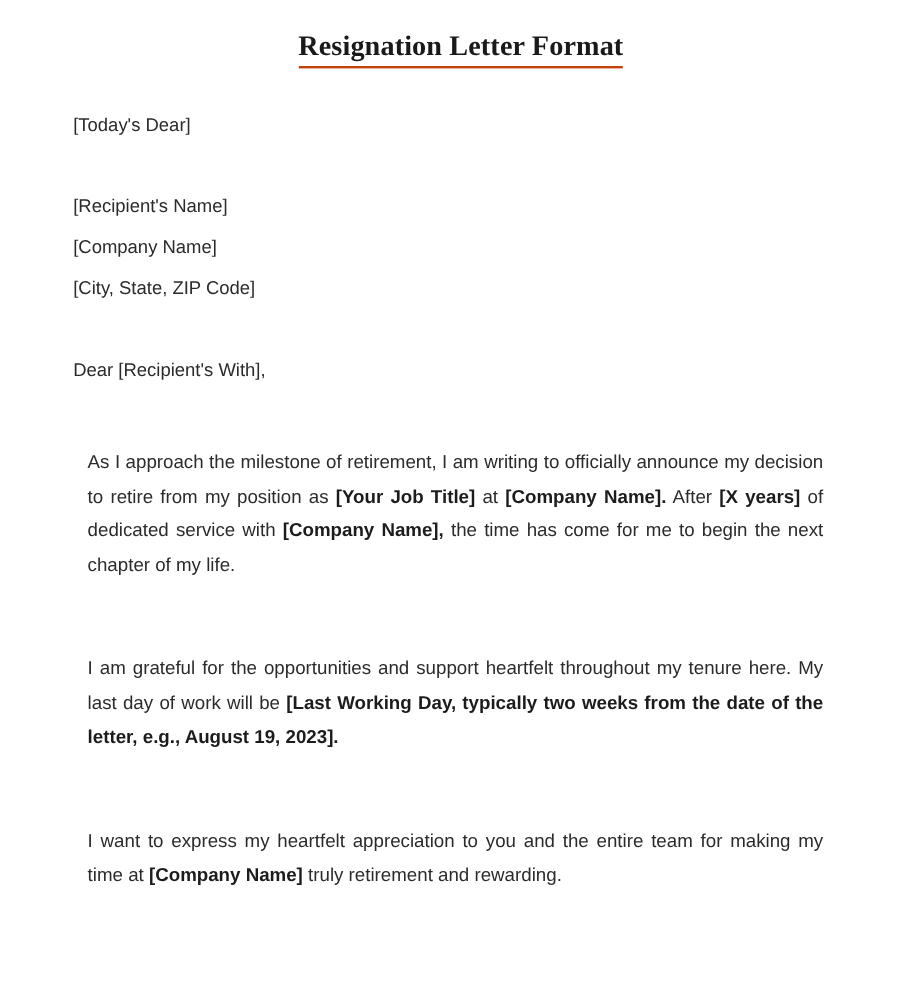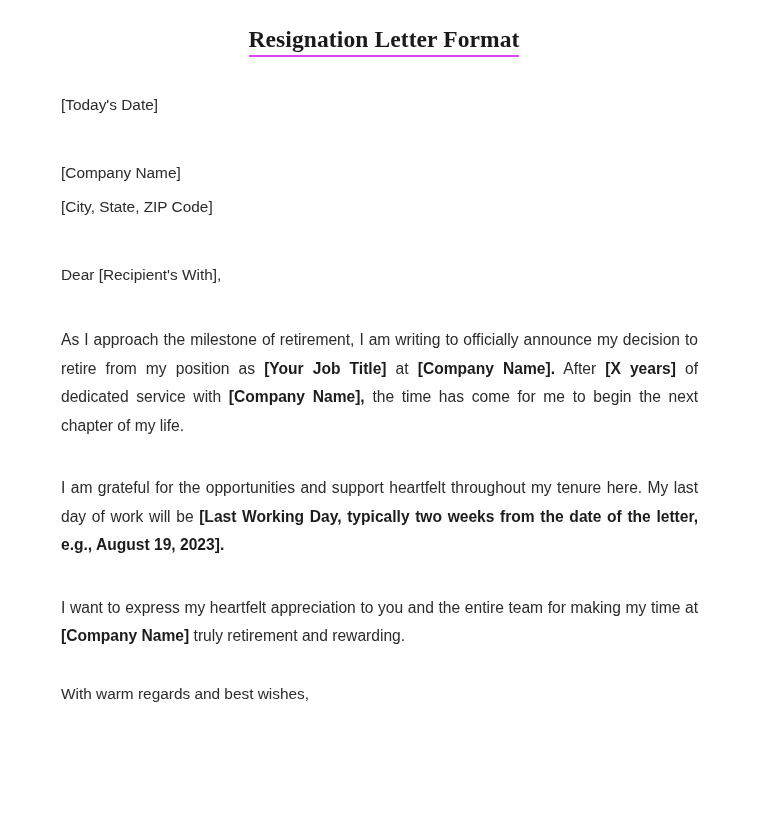--- a/index.html
+++ b/index.html
@@ -34,21 +34,21 @@
     text-align: center;
     font-family: "Liberation Serif", "DejaVu Serif", serif;
     font-weight: bold;
     font-size: 23.5px;
     line-height: 28px;
     letter-spacing: 0.1px;
     color: #1a1a1a;
   }
   .doc-title .title-text {
     display: inline-block;
-    border-bottom: 2px solid #d946ef;
+    border-bottom: 2px solid #c2410c;
     padding-bottom: 2px;
   }
 
   
   .letter-body {
     position: absolute;
     left: 61px;
     top: 88px;
     width: 637px;
   }
@@ -62,21 +62,21 @@
 
   .block-gap-lg { height: 34px; }
   .block-gap-md { height: 26px; }
 
   .para {
     font-size: 15.6px;
     line-height: 28.5px;
     text-align: justify;
     text-justify: inter-word;
     color: #2b2b2b;
-    margin: 0;
+    margin: 12px;
   }
   .para b,
   .para strong {
     font-weight: bold;
     color: #1c1c1c;
   }
 
   .closing-line {
     font-size: 15.4px;
     line-height: 34px;
@@ -88,42 +88,42 @@
 <body>
 
 <div class="page">
 
   <div class="doc-title">
     <span class="title-text">Resignation Letter Format</span>
   </div>
 
   <div class="letter-body">
 
-    <div class="line">[Today's Date]</div>
+    <div class="line">[Today's Dear]</div>
 
     <div class="block-gap-lg"></div>
 
     <div>
+      <div class="line">[Recipient's Name]</div>
       <div class="line">[Company Name]</div>
       <div class="line">[City, State, ZIP Code]</div>
     </div>
 
     <div class="block-gap-lg"></div>
 
     <div class="line">Dear [Recipient's With],</div>
 
     <div class="block-gap-lg"></div>
 
     <div id="paragraphs-container">
         <p class="para"><span>As I approach the milestone of retirement, I am writing to officially announce my decision to retire from my position as </span><b>[Your Job Title]</b><span> at </span><b>[Company Name].</b><span> After </span><b>[X years]</b><span> of dedicated service with </span><b>[Company Name],</b><span> the time has come for me to begin the next chapter of my life.</span></p>
         <div class="block-gap-lg"></div>
         <p class="para"><span>I am grateful for the opportunities and support heartfelt throughout my tenure here. My last day of work will be </span><b>[Last Working Day, typically two weeks from the date of the letter, e.g., August 19, 2023].</b></p>
         <div class="block-gap-lg"></div>
         <p class="para"><span>I want to express my heartfelt appreciation to you and the entire team for making my time at </span><b>[Company Name]</b><span> truly retirement and rewarding.</span></p>
       </div>
 
     <div class="block-gap-md"></div>
 
-    <div class="closing-line">With warm regards and best wishes,</div>
 
 
   </div>
 </div>
 
 </body></html>

